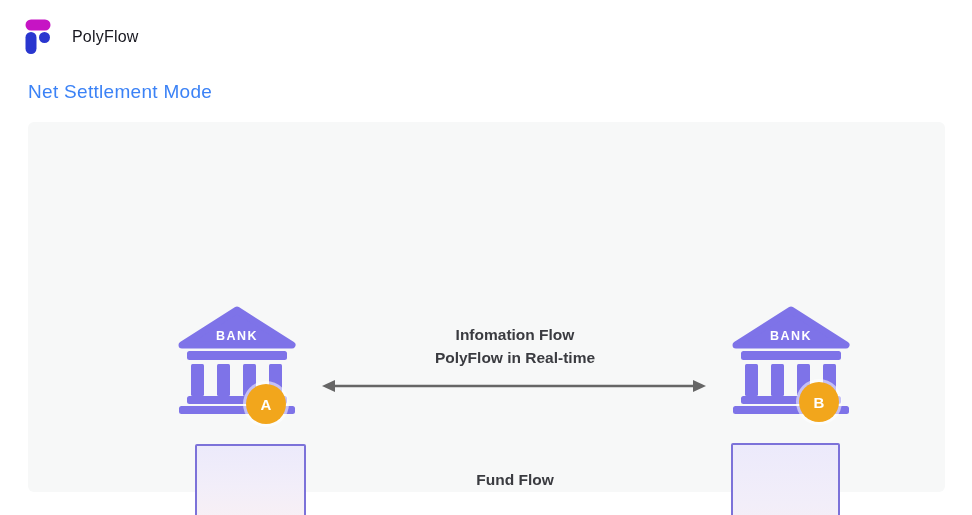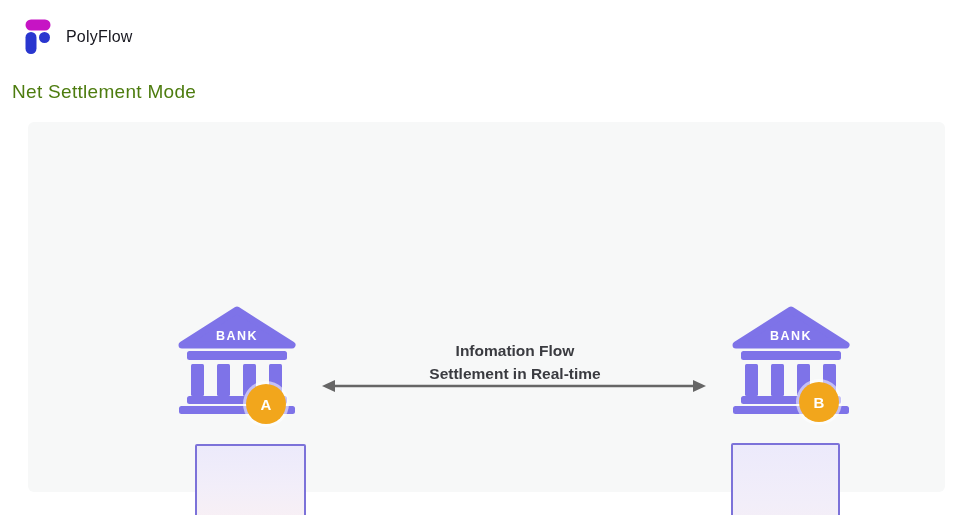--- a/index.html
+++ b/index.html
@@ -2,26 +2,26 @@
 <html style="--bank-purple: #7e73e8; --badge-orange: #f2a61c; --arrow-gray: #666666; --flow-purple: #6d4ce8; --box-border-purple: #7c72d9; --panel-bg: #f7f8f8; --logo-magenta: #c614c4; --logo-blue: #2936cf;"><head>
 <meta charset="utf-8">
 <style>
   * { margin:0; padding:0; box-sizing:border-box; }
   html,body { background:#ffffff; }
   body { font-family:"Liberation Sans", sans-serif; }
   .stage{
     position:relative; width:972px; height:515px; background:#ffffff; overflow:hidden;
   }
   
-  .logo{ position:absolute; left:24px; top:19px; display:flex; align-items:center; gap:14px; }
+  .logo{ position:absolute; left:24px; top:19px; display:flex; align-items:center; gap:20px; }
   .logo svg{ display:block; }
   .logo-text{ font-size:16px; font-weight:500; color:#17171f; letter-spacing:.2px; }
   .page-title{
-    position:absolute; left:12px; top:81px; font-size:19px; font-weight:500;
-    color:#4d7c0f; letter-spacing:.3px;
+    position:absolute; left:28px; top:81px; font-size:19px; font-weight:500;
+    color:#3b82f6; letter-spacing:.3px;
   }
   
   .panel{
     position:absolute; left:28px; top:122px; width:917px; height:370px;
     background:var(--panel-bg,#f7f8f8); border-radius:6px;
   }
   
   .bank{ position:absolute; width:122px; height:108px; }
   .bank-a{ left:148px; top:184px; }
   .bank-b{ left:702px; top:184px; }
@@ -30,21 +30,21 @@
     background:var(--badge-orange,#f2a61c);
     box-shadow:0 0 0 3px rgba(255,255,255,.55);
     display:flex; align-items:center; justify-content:center;
     color:#ffffff; font-size:15px; font-weight:700;
   }
   .badge-a{ left:218px; top:262px; }
   .badge-b{ left:771px; top:260px; }
   
   .flow-label{
     position:absolute; left:357px; width:260px; text-align:center;
-    color:#3a3b40; font-size:15.5px; font-weight:700; line-height:23px;margin-top:16px;
+    color:#3a3b40; font-size:15.5px; font-weight:700; line-height:23px;
   }
   .info-label{ top:201px; }
   .fund-label{ top:346px; }
   
   .arrow-wrap{ position:absolute; }
   .info-arrow{ left:293px; top:255px; }
   .fund-arrow{ left:293px; top:394px; }
   
   .fund-box{
     position:absolute;
@@ -102,30 +102,31 @@
         <rect x="3" y="100" width="116" height="8" rx="2.5"></rect>
       </g>
       <text x="61" y="34" text-anchor="middle" font-size="12.5" font-weight="600" letter-spacing="1.5" fill="#ffffff">BANK</text>
     </svg>
     <div class="badge badge-b">
       <span>B</span>
     </div>
 
     <div class="flow-label info-label">
       <div>Infomation Flow</div>
-      <div>Settlement in Real-time</div>
+      <div>PolyFlow in Real-time</div>
     </div>
 
     <svg class="arrow-wrap info-arrow" width="386" height="18" viewBox="0 0 386 18">
       <line x1="12" y1="9" x2="374" y2="9" stroke-width="2.4" style="stroke:var(--arrow-gray,#666666)"></line>
       <polygon points="1,9 14,3 14,15" style="fill:var(--arrow-gray,#666666)"></polygon>
       <polygon points="385,9 372,3 372,15" style="fill:var(--arrow-gray,#666666)"></polygon>
     </svg>
 
     <div class="flow-label fund-label">
+      <div>Fund Flow</div>
     </div>
 
     <svg class="arrow-wrap fund-arrow" width="388" height="20" viewBox="0 0 388 20">
       <line x1="2" y1="10" x2="366" y2="10" stroke-width="2.6" stroke-dasharray="5.5 7" style="stroke:var(--flow-purple,#6d4ce8)"></line>
       <polygon points="368,3 387,10 368,17" style="fill:var(--flow-purple,#6d4ce8)"></polygon>
     </svg>
 
     <div class="fund-box fund-box-a"></div>
     <div class="fund-box fund-box-b"></div>
 

